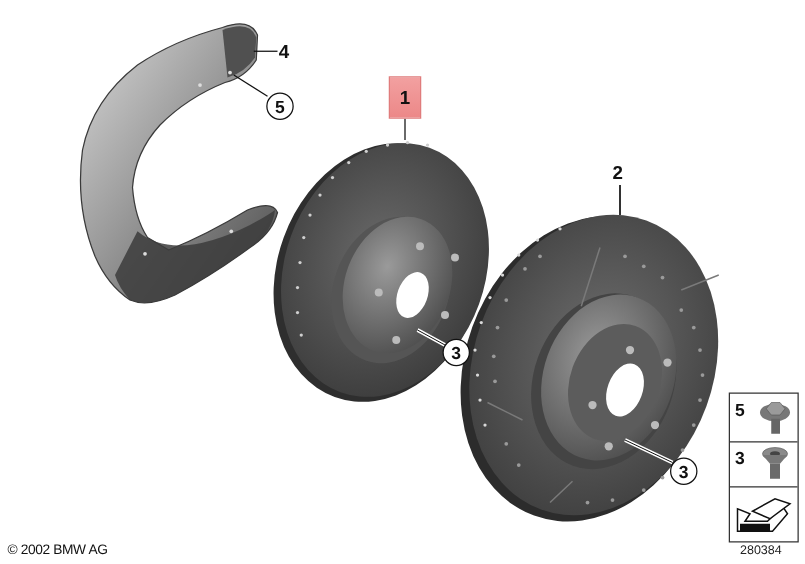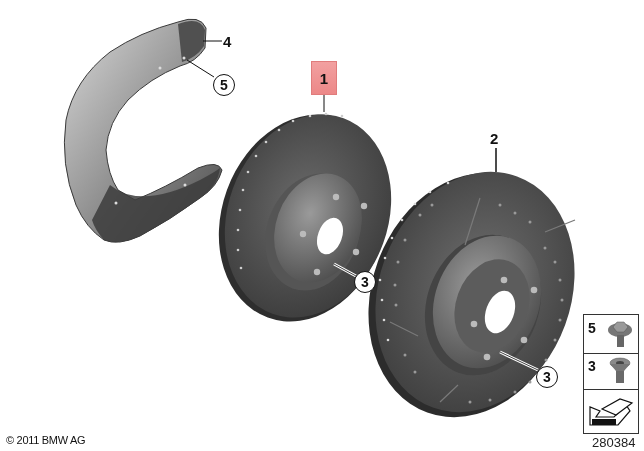--- a/index.html
+++ b/index.html
@@ -15,21 +15,21 @@
   .highlight-label { position:absolute; left:311px; top:61px; width:26px; height:34px;
                      background:linear-gradient(#f2a0a0,#ec8888); border:1px solid #e07c7c;
                      box-sizing:border-box; display:flex; align-items:center;
                      justify-content:center; font-weight:bold; font-size:15px; color:#111; }
   #legend { position:absolute; left:583px; top:314px; width:56px; height:120px;
             border:1px solid #333; box-sizing:border-box; background:#fff; }
   .legend-row { position:absolute; left:0; width:54px; border-bottom:1px solid #333; }
   .legend-num { position:absolute; left:4px; font-weight:bold; font-size:14px; color:#111; }
   #copyright { position:absolute; left:6px; top:434px; font-size:11px; color:#111;
                letter-spacing:-0.3px; }
-  #diagram-id { position:absolute; left:592px; top:435px; font-size:13px; color:#222; }
+  #diagram-id { position:absolute; left:592px; top:435px; font-size:10px; color:#222; }
 </style>
 </head>
 <body>
 
 <div id="stage">
 
   <svg width="644" height="451" viewBox="0 0 644 451" style="position:absolute;left:0;top:0;">
     <defs>
       <linearGradient id="shieldGrad" x1="0" y1="0" x2="1" y2="1">
         <stop offset="0" stop-color="#d9d9d9"></stop>
@@ -190,15 +190,15 @@
     </div>
     <div class="legend-row" style="top:74px;height:44px;border-bottom:none;">
       <svg width="50" height="36" style="position:absolute;left:2px;top:4px;">
         <path d="M 4 14 L 4 32 L 32 32 L 44 18 L 40 12 L 28 24 L 10 24 L 14 18 Z" fill="#fff" stroke="#111" stroke-width="1.2"></path>
         <path d="M 6 26 L 30 26 L 30 32 L 6 32 Z" fill="#111"></path>
         <path d="M 16 16 L 34 6 L 46 10 L 30 22 Z" fill="#fff" stroke="#111" stroke-width="1.2"></path>
       </svg>
     </div>
   </div>
 
-  <div id="copyright">© 2011 BMW AG</div>
+  <div id="copyright">© 2002 BMW AG</div>
   <div id="diagram-id">280384</div>
 </div>
 
 </body></html>

